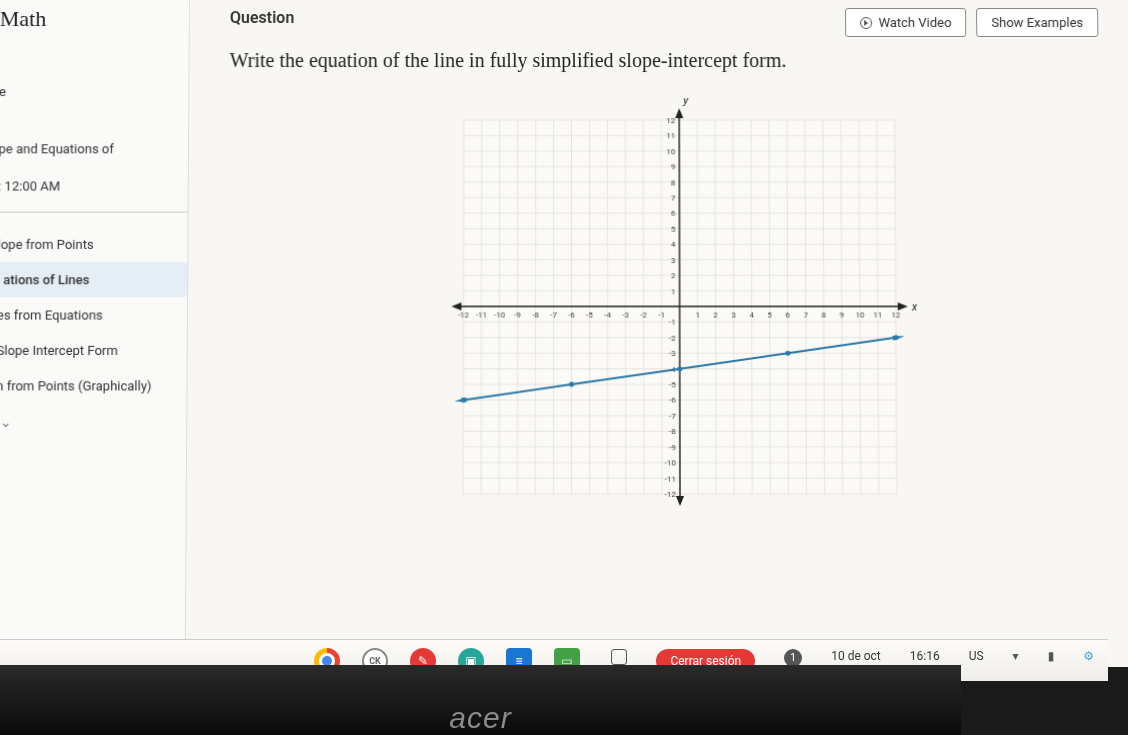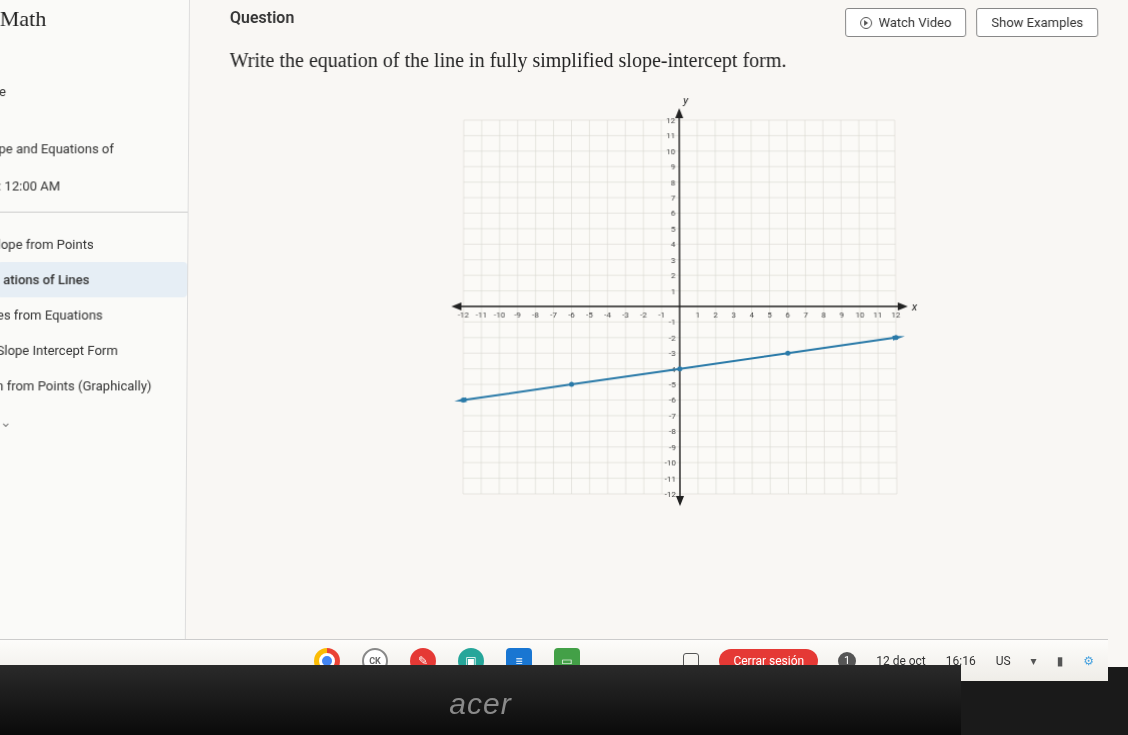--- a/index.html
+++ b/index.html
@@ -30,26 +30,26 @@
 .taskbar{position:absolute;left:0;bottom:54px;width:1108px;height:42px;background:linear-gradient(#fdfcfa,#efede8);border-top:1px solid #ccc;display:flex;align-items:center;padding:8px 14px;font-size:12px;color:#333}
 .ticons{display:flex;gap:22px;align-items:center;margin-left:300px}
 .ticon{width:26px;height:26px;border-radius:50%;display:flex;align-items:center;justify-content:center;font-size:12px;color:#fff;cursor:pointer}
 .ticon.chrome{background:conic-gradient(#ea4335 0 120deg,#34a853 120deg 240deg,#fbbc05 240deg 360deg);position:relative}
 .ticon.chrome::after{content:"";position:absolute;width:10px;height:10px;background:#4285f4;border:3px solid #fff;border-radius:50%}
 .ticon.ck{background:#fff;border:2px solid #888;color:#666;font-size:9px;font-weight:bold}
 .ticon.red{background:#e53935}
 .ticon.teal{background:#26a69a}
 .ticon.bluesq{background:#1976d2;border-radius:4px}
 .ticon.green{background:#43a047;border-radius:4px}
-.tright{margin-left:auto;display:flex;align-items:center;gap:20px}
+.tright{margin-left:auto;display:flex;gap:29px}
 .cerrar{background:#e53935;color:#fff;padding:5px 14px;border-radius:14px;font-size:12px;cursor:pointer}
 .notif{width:18px;height:18px;border-radius:50%;background:#555;color:#fff;font-size:11px;display:flex;align-items:center;justify-content:center}
 .sqicon{width:16px;height:16px;border:1.5px solid #555;border-radius:3px}
 
-.laptop-bezel{position:absolute;bottom:0;left:0;width:961px;height:70px;background:linear-gradient(#2a2a2a,#0a0a0a);display:flex;align-items:center;justify-content:center;padding-top:8px}
+.laptop-bezel{position:absolute;bottom:0;left:0;width:961px;height:70px;background:linear-gradient(#2a2a2a,#0a0a0a);display:flex;align-items:flex-end;justify-content:center;padding-top:8px}
 .brand{font-family:Arial,sans-serif;font-size:30px;font-style:italic;font-weight:400;color:#8a8a8a;letter-spacing:1px}
 </style>
 </head>
 <body>
 
 <div class="screen">
 
   <div class="sidebar">
     <div class="sb-title">Math</div>
     <div style="height:36px"></div>
@@ -215,21 +215,21 @@
     <div class="ticon ck">CK</div>
     <div class="ticon red">✎</div>
     <div class="ticon teal">▣</div>
     <div class="ticon bluesq">≡</div>
     <div class="ticon green">▭</div>
   </div>
   <div class="tright">
     <div class="sqicon"></div>
     <div class="cerrar">Cerrar sesión</div>
     <div class="notif">1</div>
-    <span>12 de oct</span>
+    <span>10 de oct</span>
     <span>16:16</span>
     <span>US</span>
     <span style="color:#555">▾</span>
     <span style="color:#555">▮</span>
     <span style="color:#4aa3df">⚙</span>
   </div>
 </div>
 
 <div class="laptop-bezel">
   <div class="brand">acer</div>

